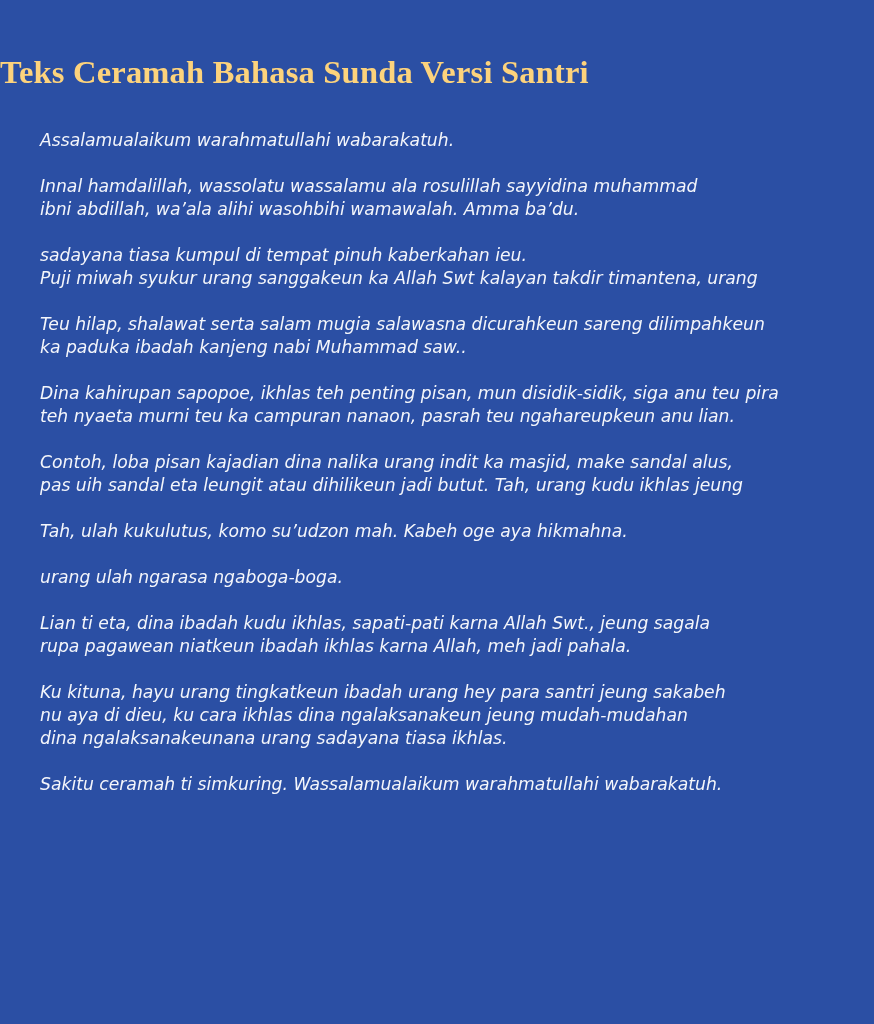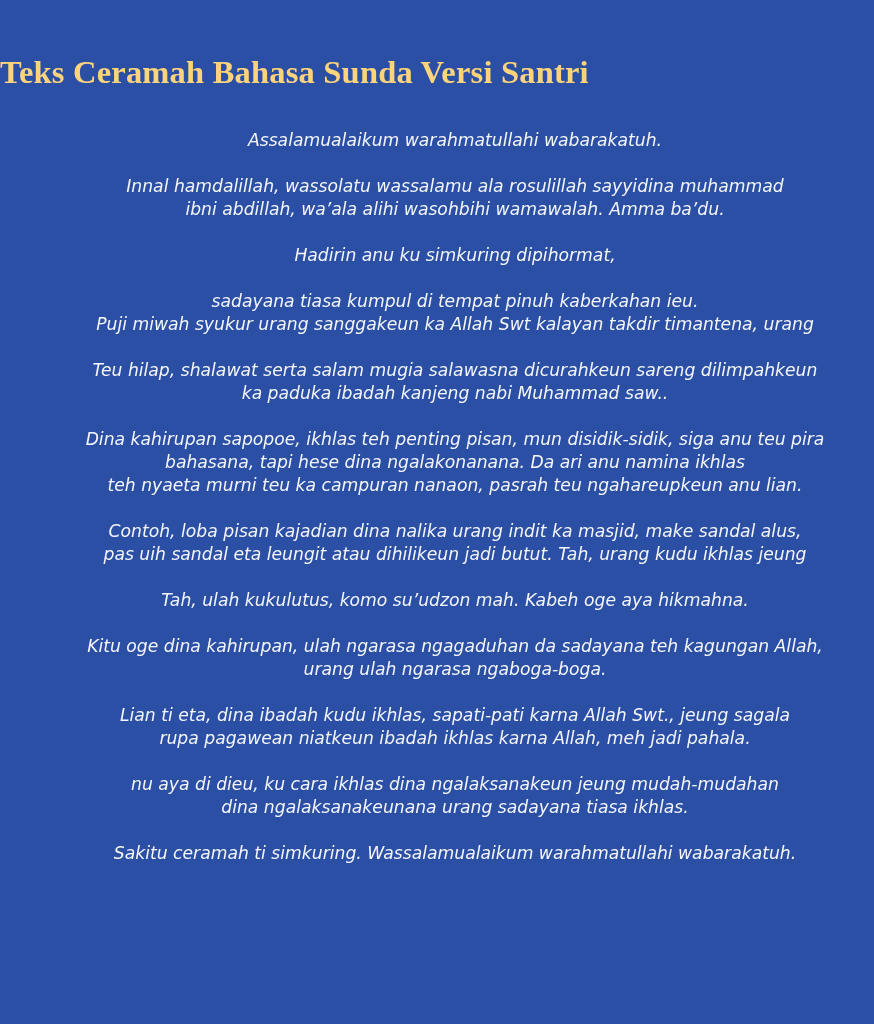--- a/index.html
+++ b/index.html
@@ -42,69 +42,64 @@
       font-style: italic;
       font-size: 17.2px;
       line-height: 23px;
     }
     .para {
       margin: 0 0 23px 0;
       white-space: nowrap;
     }
     .line {
       display: block;
-      text-align: center;
     }
   </style>
 </head>
 <body>
 
 <div class="page">
   <h1 class="title">Teks Ceramah Bahasa Sunda Versi Santri</h1>
 
   <div class="body">
     <p class="para">
       <span class="line">Assalamualaikum warahmatullahi wabarakatuh.</span>
     </p>
     <p class="para">
       <span class="line">Innal hamdalillah, wassolatu wassalamu ala rosulillah sayyidina muhammad</span>
       <span class="line">ibni abdillah, wa’ala alihi wasohbihi wamawalah. Amma ba’du.</span>
     </p>
     <p class="para">
-      <span class="line">Hadirin anu ku simkuring dipihormat,</span>
-    </p>
-    <p class="para">
       <span class="line">sadayana tiasa kumpul di tempat pinuh kaberkahan ieu.</span>
       <span class="line">Puji miwah syukur urang sanggakeun ka Allah Swt kalayan takdir timantena, urang</span>
     </p>
     <p class="para">
       <span class="line">Teu hilap, shalawat serta salam mugia salawasna dicurahkeun sareng dilimpahkeun</span>
       <span class="line">ka paduka ibadah kanjeng nabi Muhammad saw..</span>
     </p>
     <p class="para">
       <span class="line">Dina kahirupan sapopoe, ikhlas teh penting pisan, mun disidik-sidik, siga anu teu pira</span>
-      <span class="line">bahasana, tapi hese dina ngalakonanana. Da ari anu namina ikhlas</span>
       <span class="line">teh nyaeta murni teu ka campuran nanaon, pasrah teu ngahareupkeun anu lian.</span>
     </p>
     <p class="para">
       <span class="line">Contoh, loba pisan kajadian dina nalika urang indit ka masjid, make sandal alus,</span>
       <span class="line">pas uih sandal eta leungit atau dihilikeun jadi butut. Tah, urang kudu ikhlas jeung</span>
     </p>
     <p class="para">
       <span class="line">Tah, ulah kukulutus, komo su’udzon mah. Kabeh oge aya hikmahna.</span>
     </p>
     <p class="para">
-      <span class="line">Kitu oge dina kahirupan, ulah ngarasa ngagaduhan da sadayana teh kagungan Allah,</span>
       <span class="line">urang ulah ngarasa ngaboga-boga.</span>
     </p>
     <p class="para">
       <span class="line">Lian ti eta, dina ibadah kudu ikhlas, sapati-pati karna Allah Swt., jeung sagala</span>
       <span class="line">rupa pagawean niatkeun ibadah ikhlas karna Allah, meh jadi pahala.</span>
     </p>
     <p class="para">
+      <span class="line">Ku kituna, hayu urang tingkatkeun ibadah urang hey para santri jeung sakabeh</span>
       <span class="line">nu aya di dieu, ku cara ikhlas dina ngalaksanakeun jeung mudah-mudahan</span>
       <span class="line">dina ngalaksanakeunana urang sadayana tiasa ikhlas.</span>
     </p>
     <p class="para">
       <span class="line">Sakitu ceramah ti simkuring. Wassalamualaikum warahmatullahi wabarakatuh.</span>
     </p>
   </div>
 </div>
 
 </body></html>

